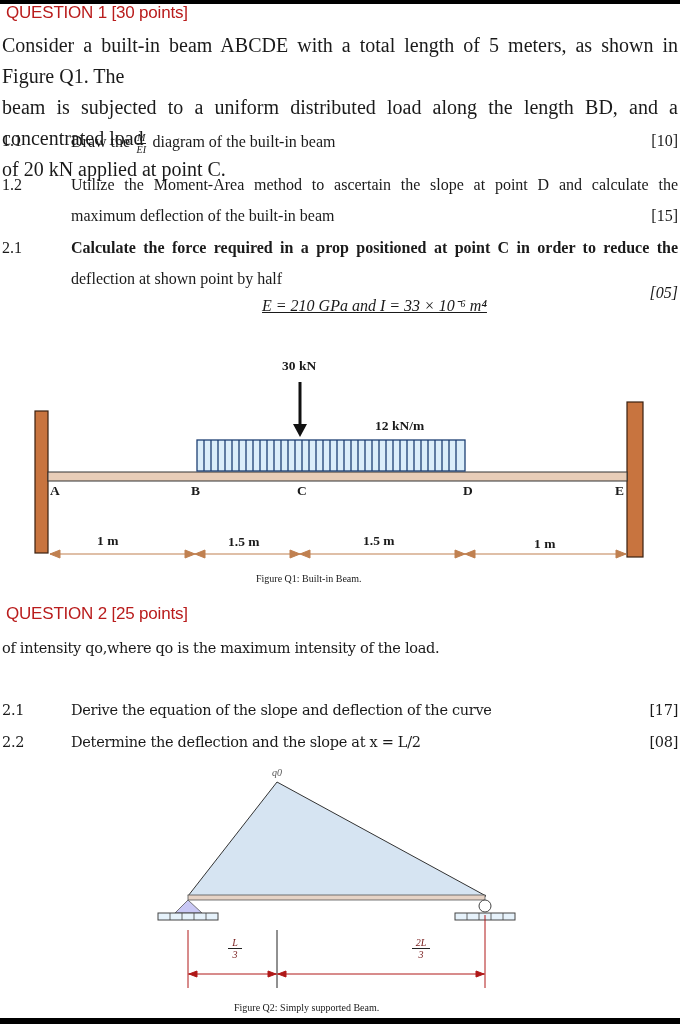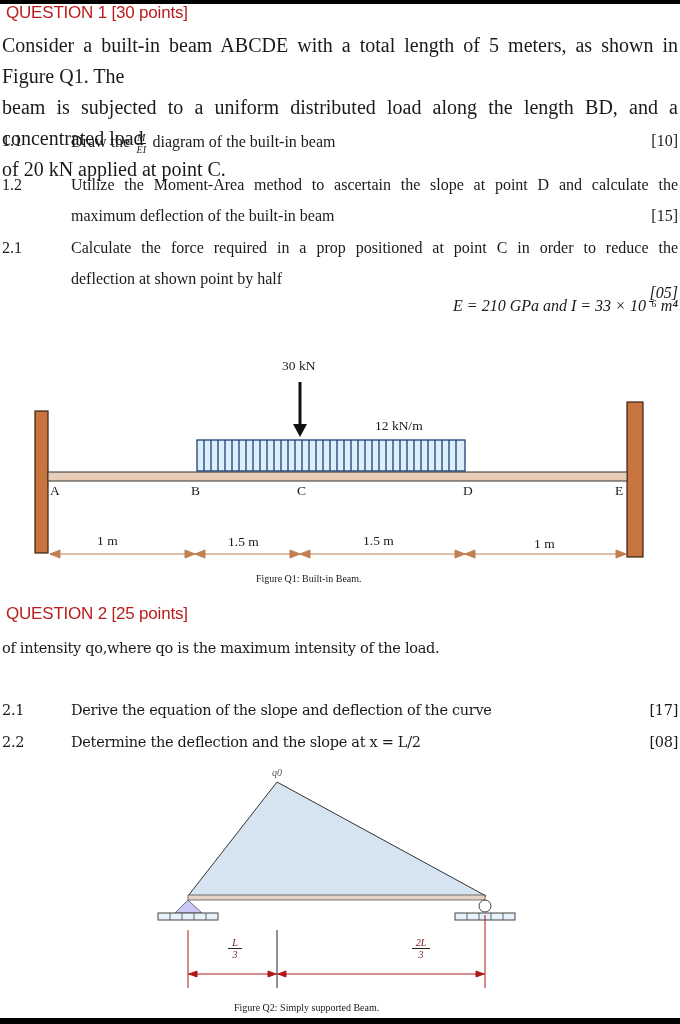--- a/index.html
+++ b/index.html
@@ -20,21 +20,21 @@
   .row .txt { position:absolute; left:37px; right:0; text-align:justify;margin-left:32px; }
   .row .mk { position:absolute; right:0; }
   .q2row { font-family:"DejaVu Serif", serif; font-size:14.5px; letter-spacing:-0.3px; }
   .frac { display:inline-block; vertical-align:middle; text-align:center; font-style:italic;
           font-size:10px; line-height:11px; margin:0 2px; }
   .frac .n { display:block; border-bottom:1px solid #222; padding:0 1px; }
   .frac .d { display:block; }
   .ital { font-style:italic; }
   .fig { position:absolute; left:0; width:680px; }
   .figcap { position:absolute; font-family:"Liberation Serif", serif; font-weight:normal; font-size:10px; }
-  .lbl { font-family:"Liberation Serif", serif; font-weight:normal; font-size:13.5px; }
+  .lbl { font-family:"Liberation Serif", serif; font-weight:bold; font-size:13.5px; }
 </style>
 </head>
 <body>
 
 <div class="topbar"></div>
 
 <div class="qhead q1">QUESTION 1 [30 points]</div>
 
 <div class="para q1">
   <div>Consider a built-in beam ABCDE with a total length of 5 meters, as shown in Figure Q1. The</div>
@@ -60,28 +60,28 @@
   <span class="txt">
     <div style="text-align:justify;text-align-last:justify;">Utilize the Moment-Area method to ascertain the slope at point D and calculate the</div>
     <div>maximum deflection of the built-in beam</div>
   </span>
   <span class="mk" style="top:31px;">[15]</span>
 </div>
 
 <div class="row" style="top:232px;height:60px;line-height:31px;">
   <span class="num">2.1</span>
   <span class="txt">
-    <div style="text-align:justify;text-align-last:justify;">Calculate the force required in a prop positioned at point C in order to reduce the</div>
+    <div style="text-align:justify;text-align-last:justify;font-weight:bold;">Calculate the force required in a prop positioned at point C in order to reduce the</div>
     <div>deflection at shown point by half</div>
   </span>
   <span class="mk" style="top:45px;font-style:italic;">[05]</span>
 </div>
 
 <div class="row ital" style="top:294px;">
-  <span class="txt" style="text-align:right;">E = 210 GPa and I = 33 × 10⁻⁶ m⁴</span>
+  <span class="txt" style="text-align:center;text-decoration:underline;">E = 210 GPa and I = 33 × 10⁻⁶ m⁴</span>
 </div>
 
 <svg class="fig" style="top:350px;" width="680" height="250" viewBox="0 350 680 250">
 
   <rect x="35" y="411" width="13" height="142" fill="#c8743f" stroke="#3a2010" stroke-width="1.2"></rect>
 
   <rect x="627" y="402" width="16" height="155" fill="#c8743f" stroke="#3a2010" stroke-width="1.2"></rect>
 
   <rect x="48" y="472" width="579" height="9" fill="#e8cdb8" stroke="#333" stroke-width="1"></rect>
 

